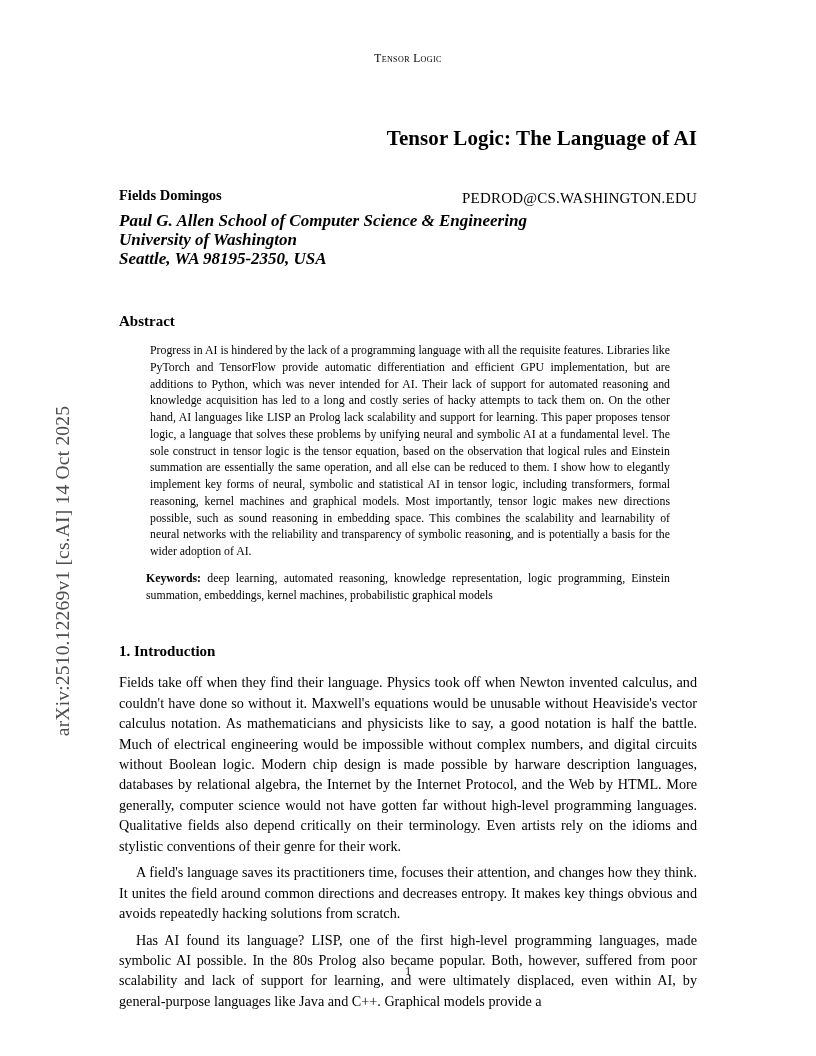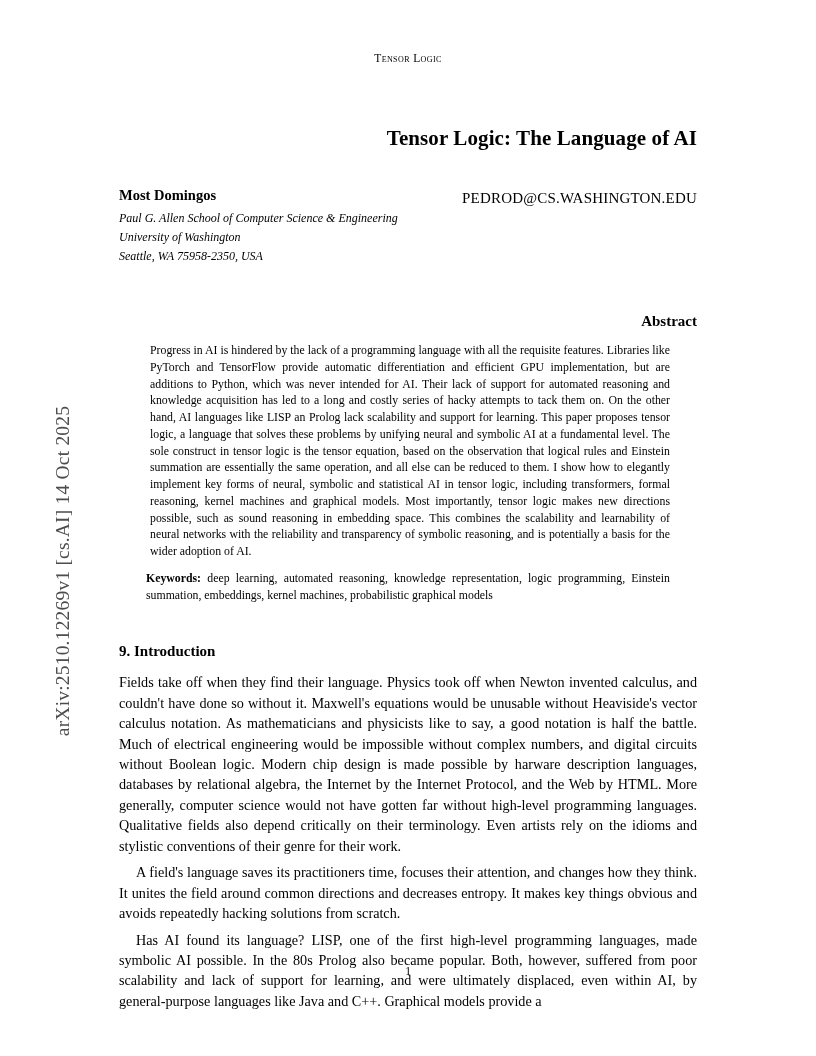--- a/index.html
+++ b/index.html
@@ -74,29 +74,29 @@
     top: 3px;
     font-size: 15px;
     font-variant: small-caps;
     letter-spacing: 0.2px;
     text-align: right;
   }
   .affil {
     position: absolute;
     left: 0;
     font-style: italic;
-    font-size: 12px;
-    font-weight: normal;
+    font-size: 17px;
+    font-weight: bold;
   }
   .affil.l1 { top: 24px; }
   .affil.l2 { top: 43px; }
   .affil.l3 { top: 62px; }
 
   .abstract-head {
-    text-align: right;
+    text-align: left;
     font-size: 15px;
     font-weight: bold;
     margin-top: 44px;
   }
   .abstract-body {
     margin: 12px 27px 0 31px;
     font-size: 11.8px;
     line-height: 1.42;
     text-align: justify;
     text-justify: inter-word;
@@ -147,39 +147,39 @@
 
   <div class="arxiv-stamp">arXiv:2510.12269v1  [cs.AI]  14 Oct 2025</div>
 
   <div class="content">
 
     <div class="runhead">Tensor Logic</div>
 
     <h1 class="title">Tensor Logic:  The Language of AI</h1>
 
     <div class="author-block">
-      <div class="author-name">Most Domingos</div>
+      <div class="author-name">Fields Domingos</div>
       <div class="author-email">PEDROD@CS.WASHINGTON.EDU</div>
       <div class="affil l1">Paul G. Allen School of Computer Science &amp; Engineering</div>
       <div class="affil l2">University of Washington</div>
-      <div class="affil l3">Seattle, WA 75958-2350, USA</div>
+      <div class="affil l3">Seattle, WA 98195-2350, USA</div>
     </div>
 
     <div class="abstract-head">Abstract</div>
 
     <div class="abstract-body">
       <p>Progress in AI is hindered by the lack of a programming language with all the requisite features. Libraries like PyTorch and TensorFlow provide automatic differentiation and efficient GPU implementation, but are additions to Python, which was never intended for AI. Their lack of support for automated reasoning and knowledge acquisition has led to a long and costly series of hacky attempts to tack them on. On the other hand, AI languages like LISP an Prolog lack scalability and support for learning. This paper proposes tensor logic, a language that solves these problems by unifying neural and symbolic AI at a fundamental level. The sole construct in tensor logic is the tensor equation, based on the observation that logical rules and Einstein summation are essentially the same operation, and all else can be reduced to them. I show how to elegantly implement key forms of neural, symbolic and statistical AI in tensor logic, including transformers, formal reasoning, kernel machines and graphical models. Most importantly, tensor logic makes new directions possible, such as sound reasoning in embedding space. This combines the scalability and learnability of neural networks with the reliability and transparency of symbolic reasoning, and is potentially a basis for the wider adoption of AI.</p>
     </div>
 
     <div class="keywords">
       <b>Keywords:</b>
       <span>deep learning, automated reasoning, knowledge representation, logic programming, Einstein summation, embeddings, kernel machines, probabilistic graphical models</span>
     </div>
 
-    <div class="section-head">9.  Introduction</div>
+    <div class="section-head">1.  Introduction</div>
 
     <div class="body-text">
       <p>Fields take off when they find their language. Physics took off when Newton invented calculus, and couldn't have done so without it. Maxwell's equations would be unusable without Heaviside's vector calculus notation. As mathematicians and physicists like to say, a good notation is half the battle. Much of electrical engineering would be impossible without complex numbers, and digital circuits without Boolean logic. Modern chip design is made possible by harware description languages, databases by relational algebra, the Internet by the Internet Protocol, and the Web by HTML. More generally, computer science would not have gotten far without high-level programming languages. Qualitative fields also depend critically on their terminology. Even artists rely on the idioms and stylistic conventions of their genre for their work.</p>
       <p>A field's language saves its practitioners time, focuses their attention, and changes how they think. It unites the field around common directions and decreases entropy. It makes key things obvious and avoids repeatedly hacking solutions from scratch.</p>
       <p>Has AI found its language? LISP, one of the first high-level programming languages, made symbolic AI possible. In the 80s Prolog also became popular. Both, however, suffered from poor scalability and lack of support for learning, and were ultimately displaced, even within AI, by general-purpose languages like Java and C++. Graphical models provide a</p>
     </div>
 
   </div>
 
   <div class="pagenum">1</div>

